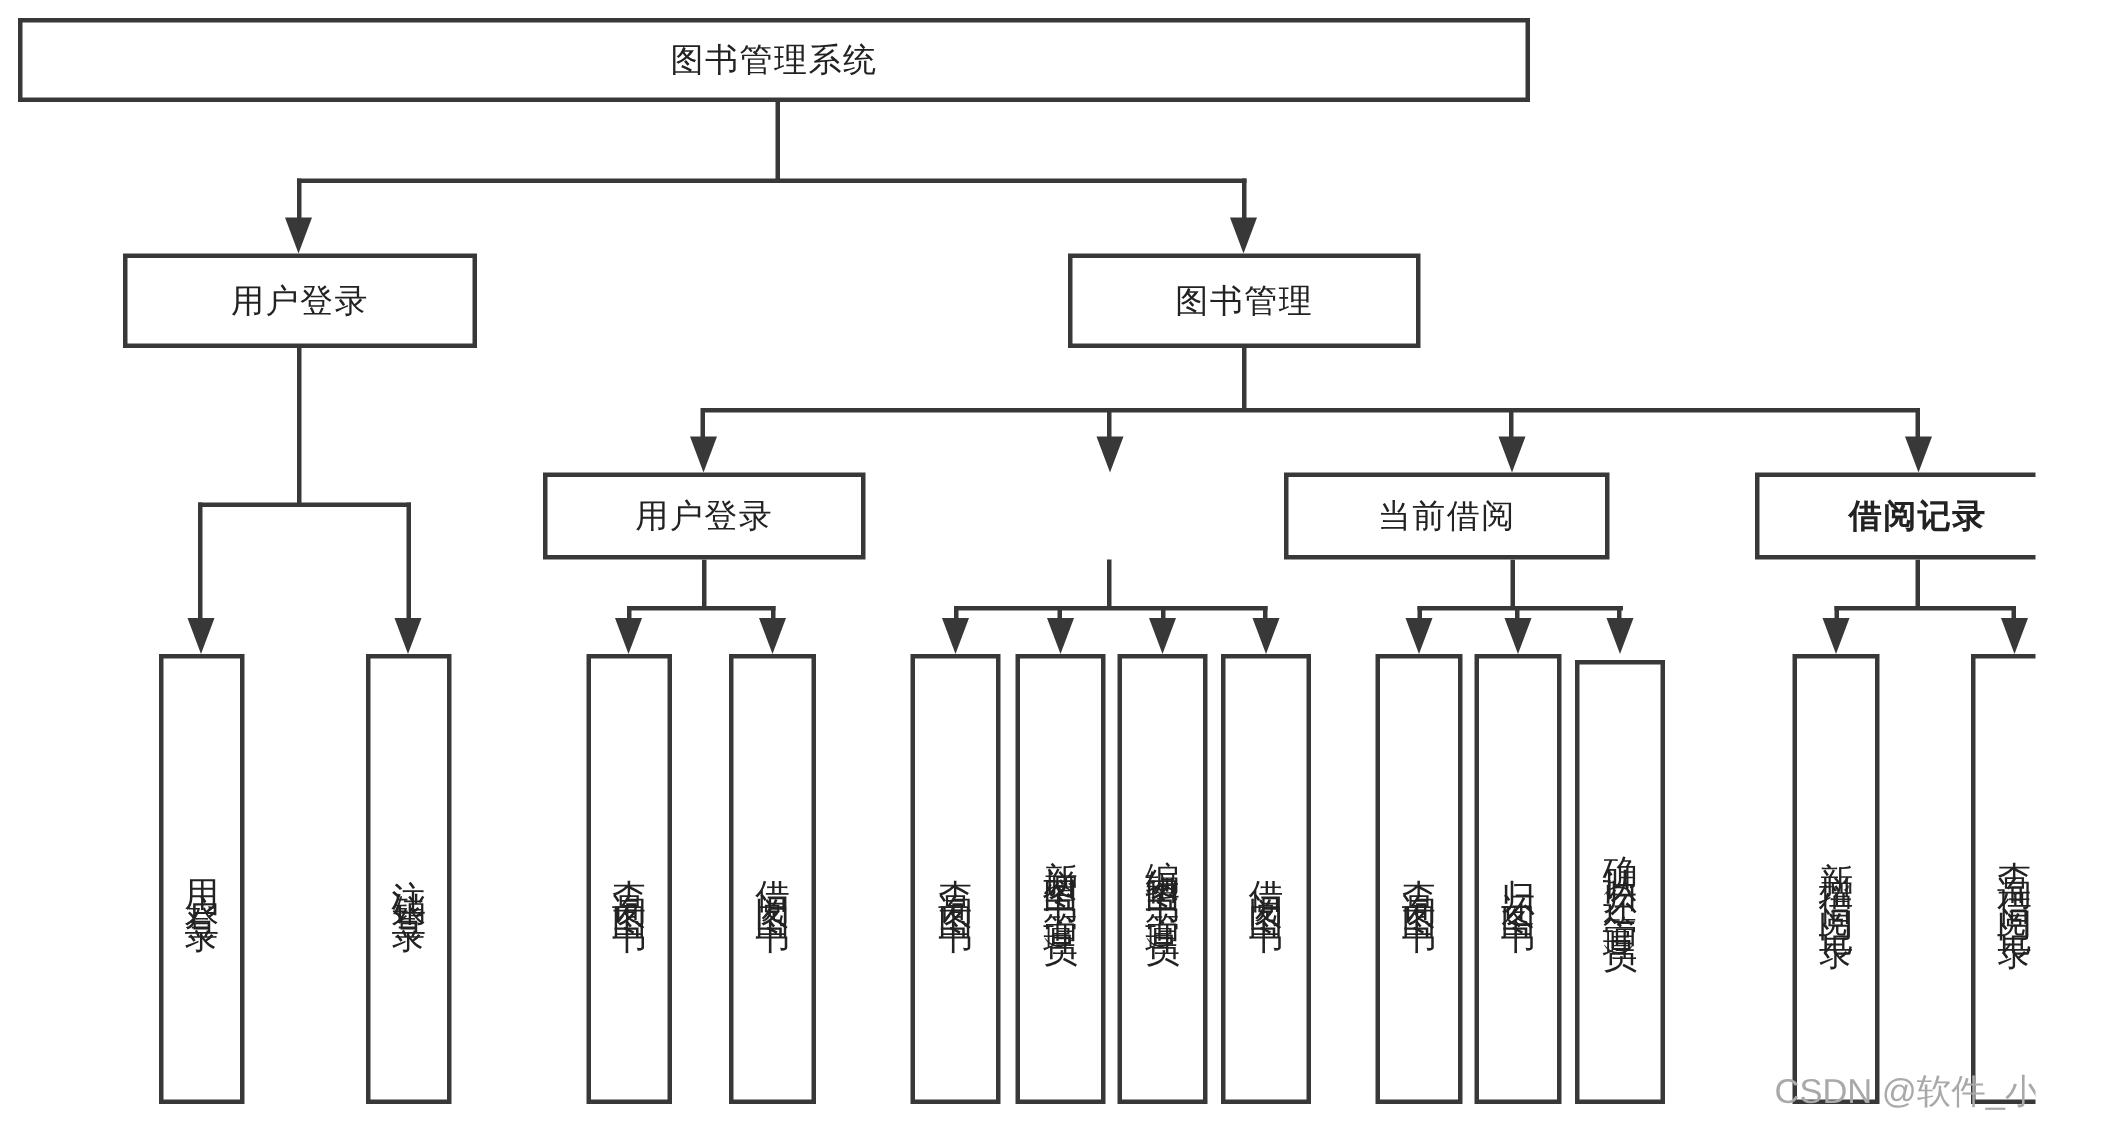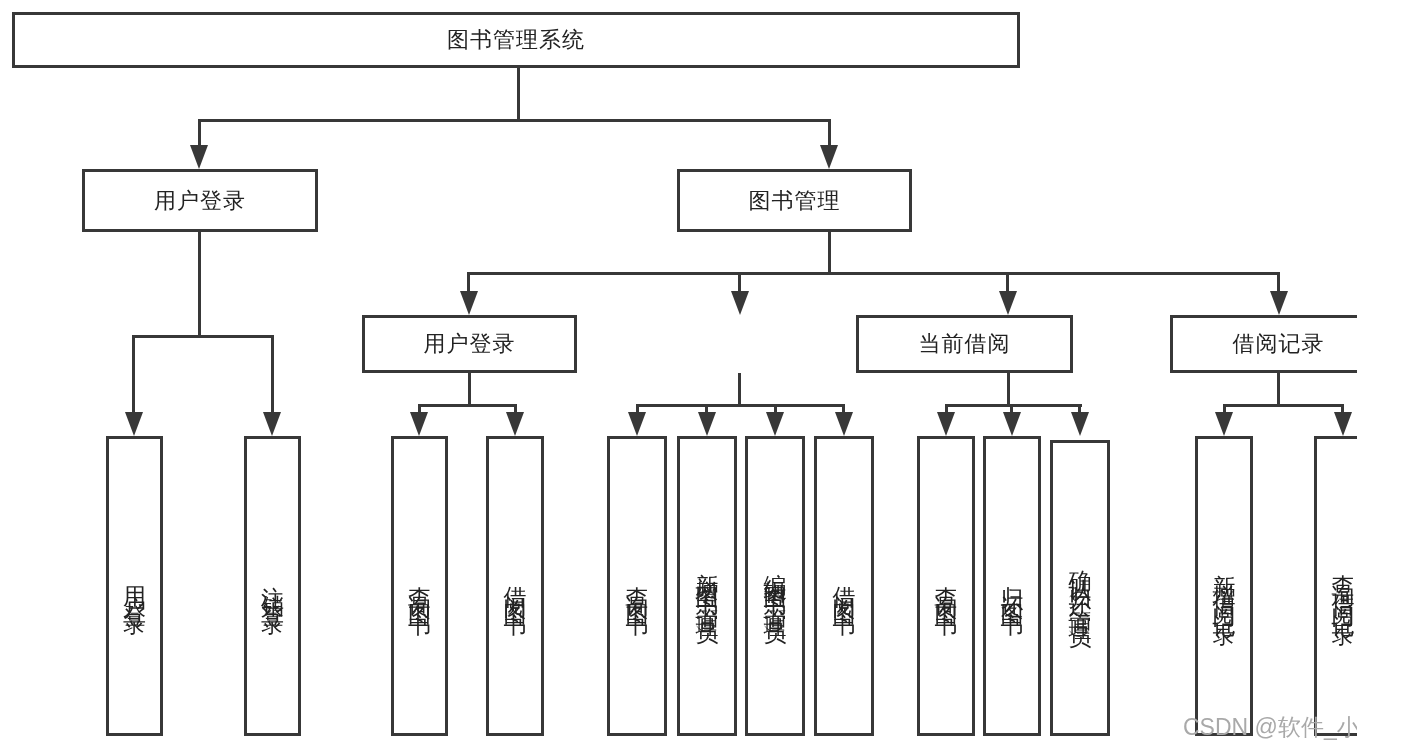--- a/index.html
+++ b/index.html
@@ -57,21 +57,21 @@
   <div class="vline" style="left:517px;top:68px;height:53px;"></div>
   <div class="hline" style="left:198px;top:119px;width:633px;"></div>
   <div class="vline" style="left:198px;top:119px;height:28px;"></div>
   <div class="vline" style="left:828px;top:119px;height:28px;"></div>
   <div class="arr" style="left:190px;top:145px;"></div>
   <div class="arr" style="left:820px;top:145px;"></div>
 
   <div class="box" style="left:82px;top:169px;width:236px;height:63px;">
     <span class="hlabel">用户登录</span>
   </div>
-  <div class="box" style="left:677px;top:169px;width:235px;height:63px;">
+  <div class="box" style="left:712px;top:169px;width:235px;height:63px;">
     <span class="hlabel">图书管理</span>
   </div>
 
   <div class="vline" style="left:198px;top:232px;height:105px;"></div>
   <div class="hline" style="left:132px;top:335px;width:142px;"></div>
   <div class="vline" style="left:132px;top:335px;height:80px;"></div>
   <div class="vline" style="left:271px;top:335px;height:80px;"></div>
   <div class="arr" style="left:125px;top:412px;"></div>
   <div class="arr" style="left:263px;top:412px;"></div>
 
@@ -85,21 +85,21 @@
   <div class="arr" style="left:731px;top:291px;"></div>
   <div class="arr" style="left:999px;top:291px;"></div>
   <div class="arr" style="left:1270px;top:291px;"></div>
 
   <div class="box" style="left:362px;top:315px;width:215px;height:58px;">
     <span class="hlabel">用户登录</span>
   </div>
   <div class="box" style="left:856px;top:315px;width:217px;height:58px;">
     <span class="hlabel">当前借阅</span>
   </div>
-  <div class="box" style="left:1170px;top:315px;width:217px;height:58px;">
+  <div class="box" style="left:1170px;top:315px;width:217px;height:58px;font-weight:bold;">
     <span class="hlabel">借阅记录</span>
   </div>
 
   <div class="vline" style="left:468px;top:373px;height:33px;"></div>
   <div class="hline" style="left:418px;top:404px;width:99px;"></div>
   <div class="vline" style="left:418px;top:404px;height:12px;"></div>
   <div class="vline" style="left:514px;top:404px;height:12px;"></div>
   <div class="arr" style="left:410px;top:412px;"></div>
   <div class="arr" style="left:506px;top:412px;"></div>
 

